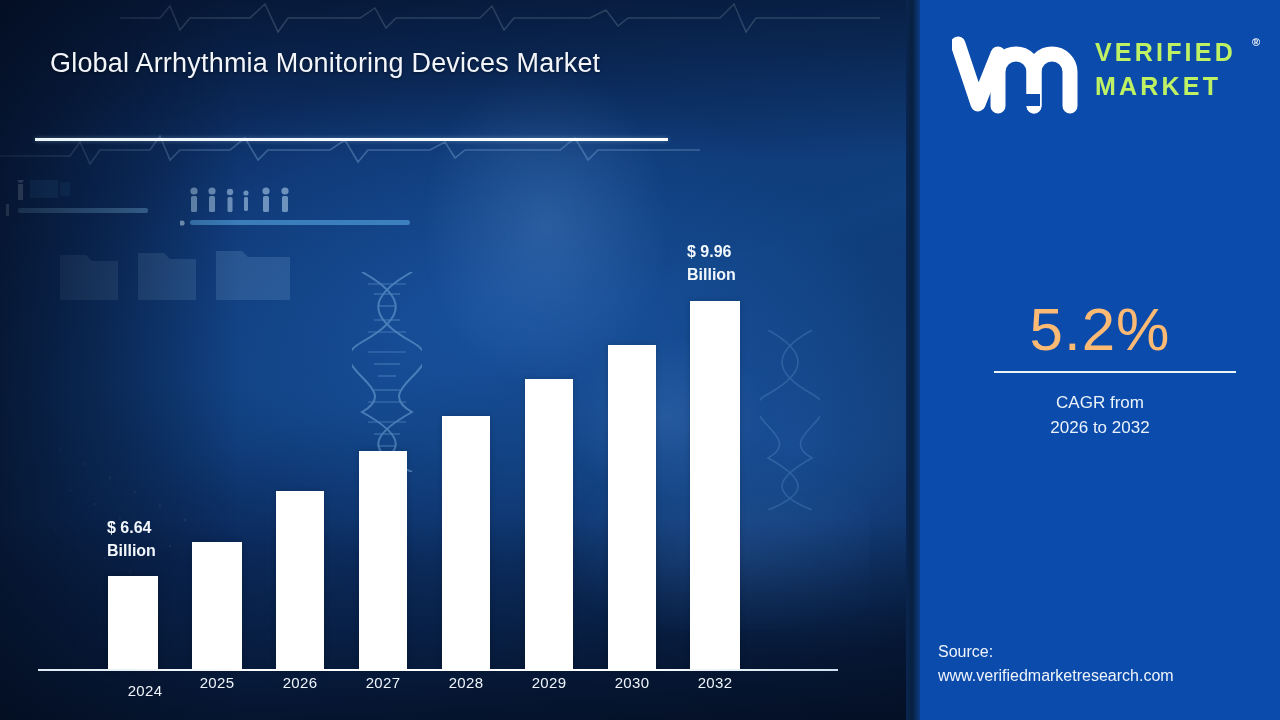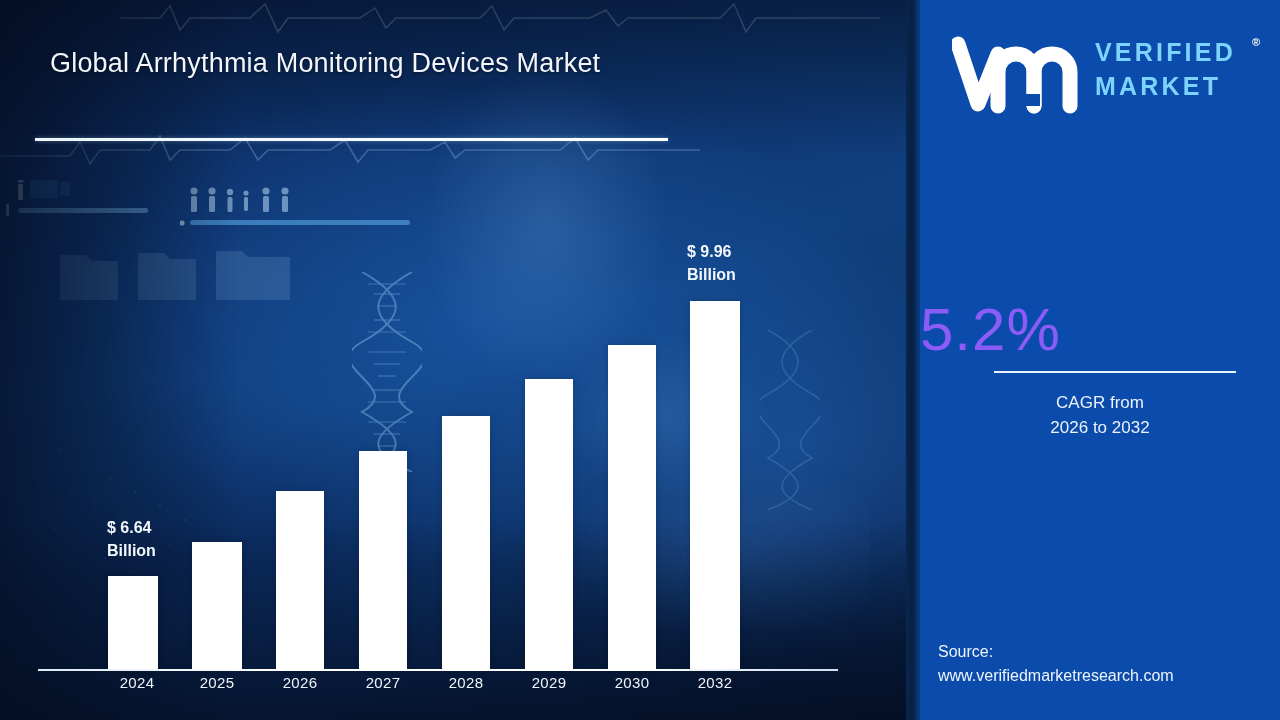--- a/index.html
+++ b/index.html
@@ -62,26 +62,26 @@
 
   
   .seam{position:absolute;left:906px;top:0;width:14px;height:720px;
     background:linear-gradient(to right,#0a2550,#07203f 45%,#0c3c85);}
   .right-panel{
     position:absolute;left:920px;top:0;width:360px;height:720px;
     background:#0b4bab;
   }
   .logo-wrap{position:absolute;left:952px;top:30px;width:315px;height:90px;}
   .logo-mark{position:absolute;left:0;top:6px;width:128px;height:78px;}
-  .logo-text{position:absolute;left:143px;top:6px;color:#7dd3fc;
+  .logo-text{position:absolute;left:143px;top:6px;color:#bef264;
     font-size:25px;font-weight:700;letter-spacing:3.2px;line-height:1.34;}
   .logo-reg{position:absolute;left:300px;top:6px;color:#ffffff;font-size:11px;font-weight:700;}
 
-  .cagr-value{position:absolute;left:920px;top:295px;width:360px;text-align:left;
-    color:#8b5cf6;font-size:60px;font-weight:400;letter-spacing:1px;}
+  .cagr-value{position:absolute;left:920px;top:295px;width:360px;text-align:center;
+    color:#fdba74;font-size:60px;font-weight:400;letter-spacing:1px;}
   .cagr-rule{position:absolute;left:994px;top:371px;width:242px;height:2px;background:#e8f4f6;}
   .cagr-sub{position:absolute;left:920px;top:391px;width:360px;text-align:center;
     color:#eaf2fb;font-size:17px;line-height:1.45;white-space:pre-line;}
 
   .source{position:absolute;left:938px;top:640px;width:330px;
     color:#eef4fb;font-size:16px;line-height:1.5;}
   .source-line{display:block;}
 </style>
 </head>
 <body>
@@ -196,21 +196,21 @@
       <div class="bar" style="left:192px;width:50px;top:542px;height:128px;"></div>
       <div class="bar" style="left:276px;width:48px;top:491px;height:179px;"></div>
       <div class="bar" style="left:359px;width:48px;top:451px;height:219px;"></div>
       <div class="bar" style="left:442px;width:48px;top:416px;height:254px;"></div>
       <div class="bar" style="left:525px;width:48px;top:379px;height:291px;"></div>
       <div class="bar" style="left:608px;width:48px;top:345px;height:325px;"></div>
       <div class="bar" style="left:690px;width:50px;top:301px;height:369px;"></div>
 
       <div class="axis"></div>
 
-      <div class="tick" style="left:102px;width:70px;">2024</div>
+      <div class="tick" style="left:110px;width:70px;margin-top:8px;">2024</div>
       <div class="tick" style="left:182px;width:70px;">2025</div>
       <div class="tick" style="left:265px;width:70px;">2026</div>
       <div class="tick" style="left:348px;width:70px;">2027</div>
       <div class="tick" style="left:431px;width:70px;">2028</div>
       <div class="tick" style="left:514px;width:70px;">2029</div>
       <div class="tick" style="left:597px;width:70px;">2030</div>
       <div class="tick" style="left:680px;width:70px;">2032</div>
     </div>
   </div>
 

